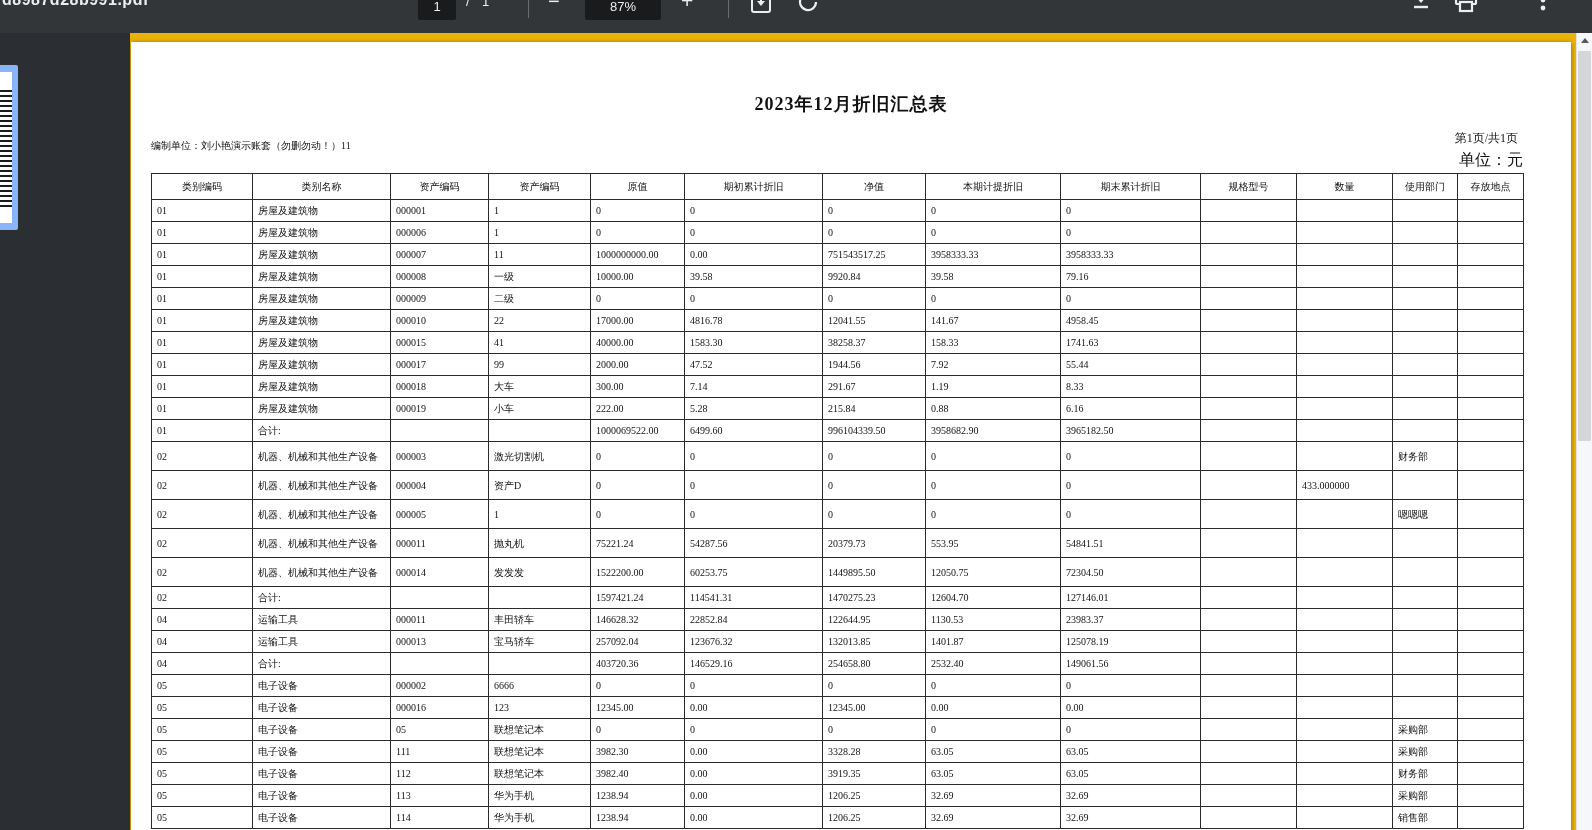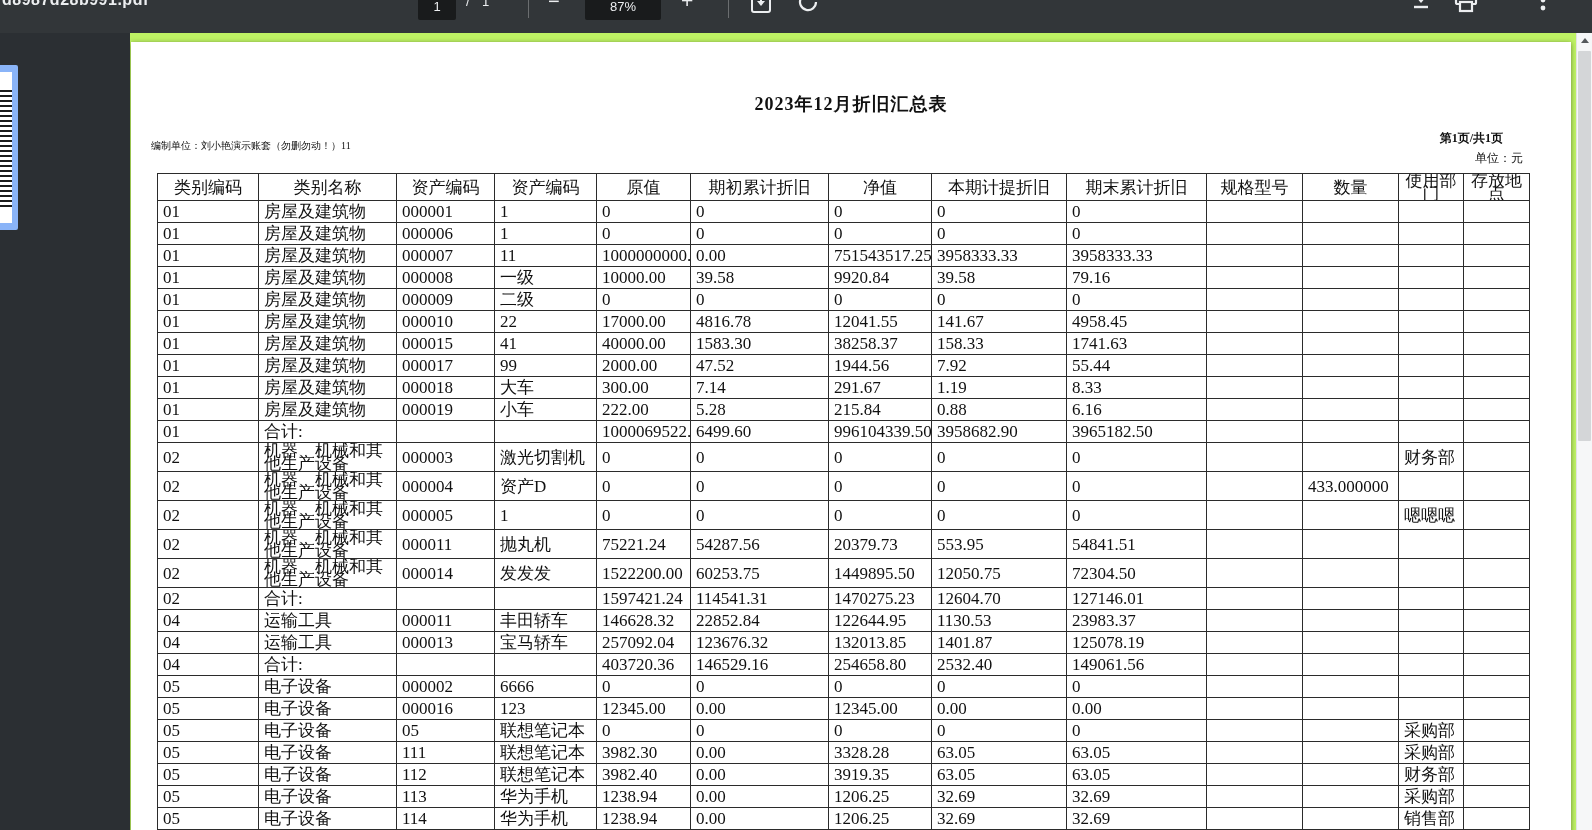--- a/index.html
+++ b/index.html
@@ -27,33 +27,33 @@
   .tb-more{left:1538px;top:-12px;}
 
   
   .sidebar{position:absolute;left:0;top:33px;width:130px;height:797px;background:#2b2f33;overflow:hidden;}
   .thumb{position:absolute;left:-20px;top:32px;width:38px;height:165px;background:#8ab4f8;border-radius:2px;}
   .thumb-page{position:absolute;left:6px;top:7px;right:6px;bottom:7px;background:#fff;
       background-image:repeating-linear-gradient(to bottom,#1c1c1c 0 2px,#ffffff 2px 5px);
       background-position:0 18px;background-repeat:no-repeat;background-size:100% 118px;}
 
   
-  .docarea{position:absolute;left:130px;top:33px;width:1447px;height:797px;background:#bef264;overflow:hidden;}
+  .docarea{position:absolute;left:130px;top:33px;width:1447px;height:797px;background:#eab308;overflow:hidden;}
   .page{position:absolute;left:1px;top:9px;width:1440px;height:940px;background:#ffffff;
         box-shadow:0 1px 5px rgba(0,0,0,.45);
         font-family:"Liberation Serif","DejaVu Serif",serif;color:#111;}
   .doc-title{position:absolute;left:0;top:50px;width:100%;text-align:center;
              font-size:18px;font-weight:bold;letter-spacing:1px;}
   .doc-prepared{position:absolute;left:20px;top:97px;font-size:10px;}
-  .doc-pageind{position:absolute;right:68px;top:88px;font-size:12px;font-weight:bold;}
-  .doc-unit{position:absolute;right:48px;top:108px;font-size:12px;}
+  .doc-pageind{position:absolute;right:53px;top:88px;font-size:12px;}
+  .doc-unit{position:absolute;right:48px;top:108px;font-size:16px;}
 
   
   table.dep{position:absolute;left:20px;top:131px;width:1372px;border-collapse:collapse;
-            table-layout:fixed;font-size:17px;margin-left:6px;}
+            table-layout:fixed;font-size:10px;}
   table.dep th,table.dep td{border:1px solid #2b2b2b;overflow:hidden;white-space:normal;
             padding:0 0 0 5px;font-weight:normal;line-height:13px;vertical-align:middle;}
   table.dep th{height:25px;text-align:center;padding:0 2px;}
   table.dep td{height:21px;text-align:left;}
   table.dep tr.tall td{height:28px;}
 
   
   .scrollbar{position:absolute;right:0;top:33px;width:15px;height:797px;background:#f6f7f8;border-left:1px solid #e2e2e2;}
   .sb-up{position:absolute;top:0;left:0;width:15px;height:16px;background:#f6f7f8;}
   .sb-up:after{content:"";position:absolute;left:3.5px;top:5px;

